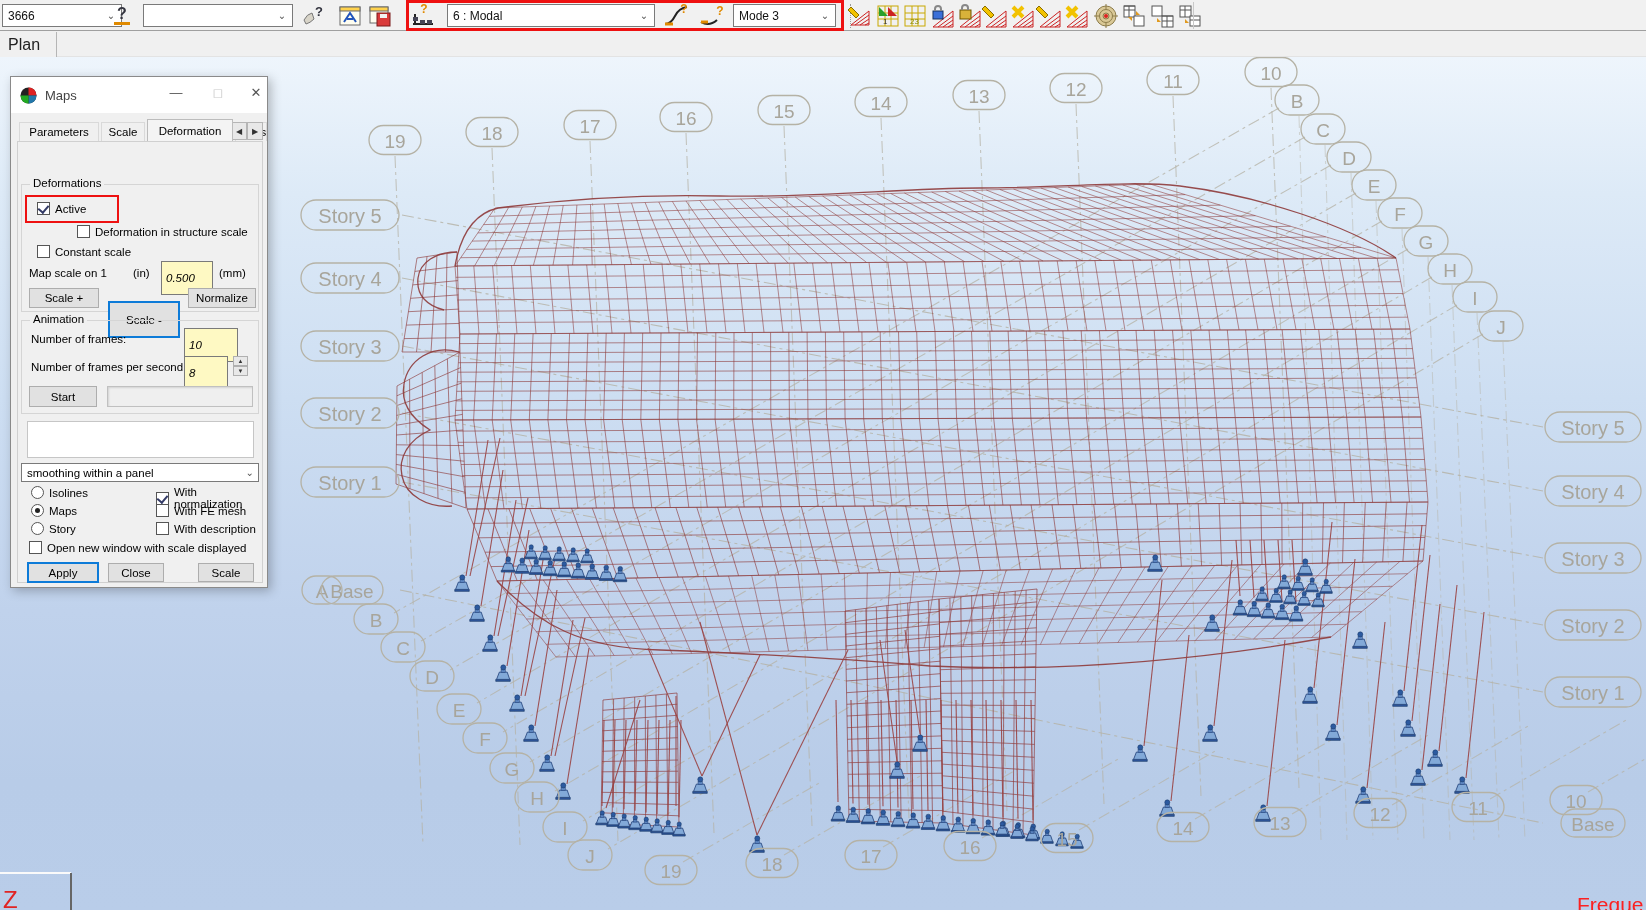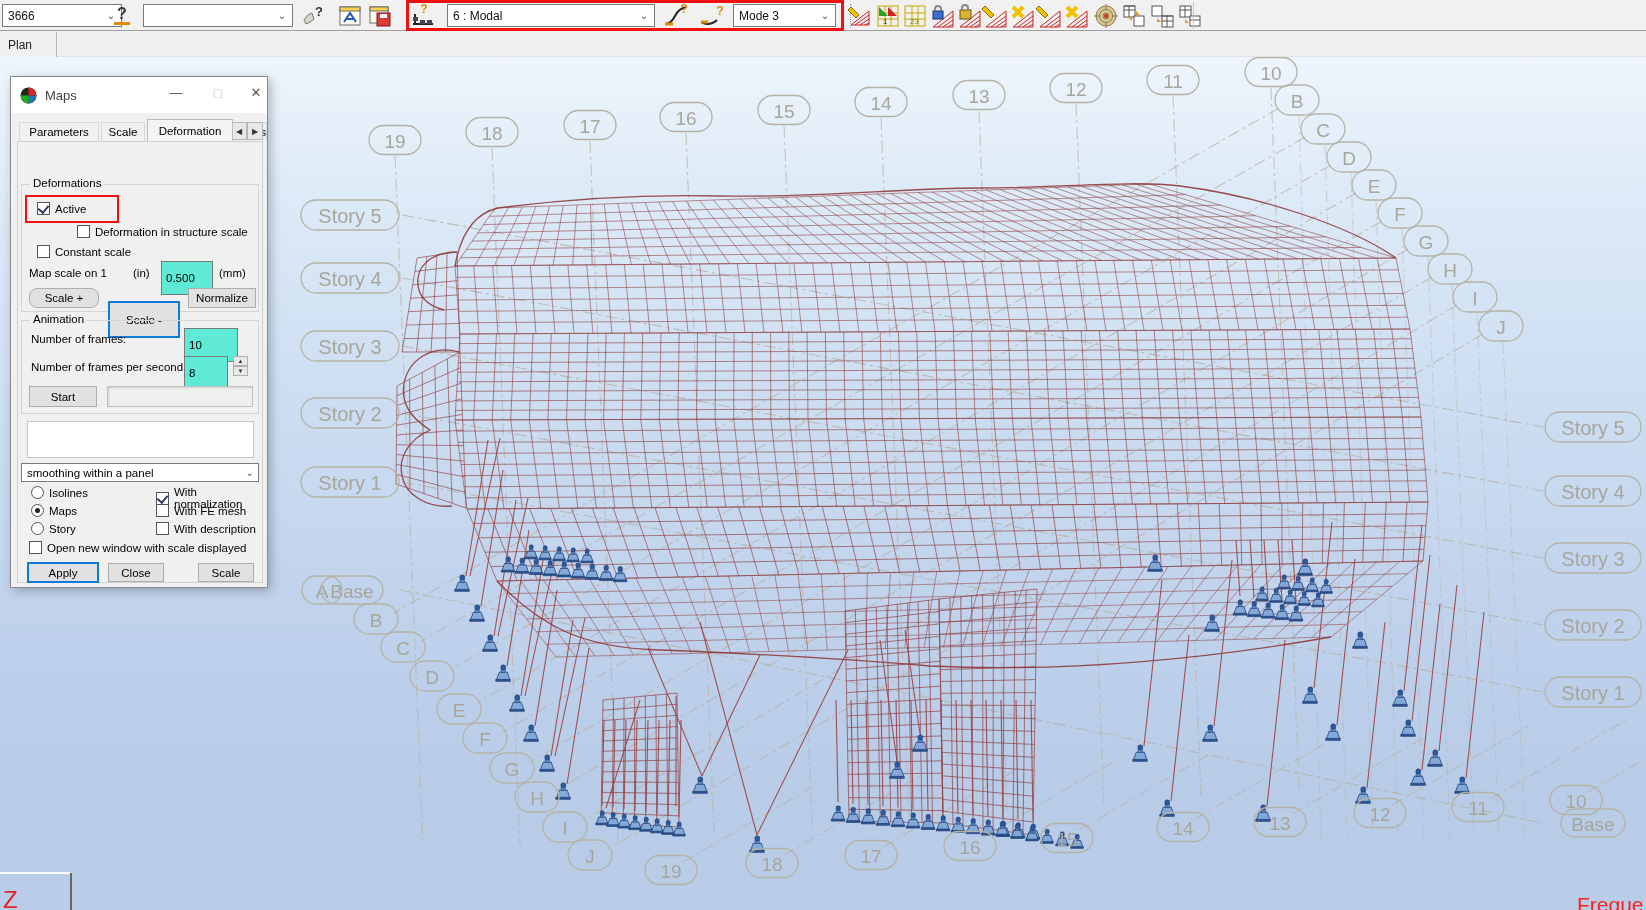--- a/index.html
+++ b/index.html
@@ -21,21 +21,21 @@
     border:3px solid #ee1111; pointer-events:none; }
   .tb-sep { position:absolute; left:850px; top:4px; height:24px; width:1px;
     border-left:1px dotted #9a9a9a; }
   .tb-end { position:absolute; left:1193px; top:2px; height:27px; width:1px;
     border-left:1px solid #c9c9c9; }
 
   
   .viewtabs { position:absolute; left:0; top:32px; width:1646px; height:25px;
     background:#f0f0f0; z-index:4; border-bottom:1px solid #e3e3e3; }
   .viewtab { position:absolute; left:0; top:0; width:57px; height:25px;
-    border-right:1px solid #b5b5b5; font-size:12px; color:#222;
+    border-right:1px solid #b5b5b5; font-size:16px; color:#222;
     display:flex; align-items:center; padding-left:8px; background:#f0f0f0; }
 
   
   .viewport { position:absolute; left:0; top:57px; width:1646px; height:853px;
     background:linear-gradient(180deg,#eef5fc 0%, #ddeaf7 16%, #cddef2 40%,
       #c0d2ec 65%, #b8cce8 85%, #b9cde9 100%); z-index:0; }
   #scene { position:absolute; left:0; top:0; width:1646px; height:910px;
     z-index:1; pointer-events:none; }
   .freq-label { position:absolute; left:1577px; top:893px; color:#fb2121;
     font-size:21px; z-index:2; }
@@ -73,22 +73,22 @@
   .cb { width:13px; height:13px; border:1px solid #555; background:#fff;
     position:relative; flex:none; }
   .cb.on::after { content:""; position:absolute; left:2px; top:0px; width:5px;
     height:8px; border:solid #333a66; border-width:0 2px 2px 0; transform:rotate(40deg); }
   .rb { width:13px; height:13px; border:1px solid #555; border-radius:50%;
     background:#fff; position:relative; flex:none; }
   .rb.on::after { content:""; position:absolute; left:3px; top:3px; width:5px;
     height:5px; border-radius:50%; background:#222; }
   .red-hl { position:absolute; border:2px solid #ee1111; pointer-events:none; }
 
-  .txtbox { position:absolute; background:#5eead4; border:1px solid #7a7a7a;
-    font-size:11.5px; display:flex; align-items:center; padding:16px 4px; }
+  .txtbox { position:absolute; background:#fef9c3; border:1px solid #7a7a7a;
+    font-size:11.5px; display:flex; align-items:center; padding:16px 4px;font-style:italic; }
   .winbtn { position:absolute; background:#e1e1e1; border:1px solid #adadad;
     font-size:11.5px; display:flex; align-items:center; justify-content:center; color:#000; }
   .winbtn.focus { border:2px solid #0d7bd8; }
   .well { position:absolute; background:#efefef; border:1px solid #c0c0c0;
     box-shadow:inset 1px 1px 2px rgba(0,0,0,.12); }
   .whitepanel { position:absolute; background:#fff; border:1px solid #c6c6c6; }
   .dcombo { position:absolute; background:#fff; border:1px solid #7a7a7a;
     display:flex; align-items:center; padding-left:5px; font-size:11.5px; }
   .dcombo .chev { position:absolute; right:4px; color:#555; font-size:10px; }
   .spinner { position:absolute; width:15px; }
@@ -1175,21 +1175,21 @@
   <div class="cbrow" style="left:26px;top:168px;">
     <span class="cb"></span>
     <span>Constant scale</span>
   </div>
   <div class="lbl" style="left:18px;top:190px;">Map scale on 1</div>
   <div class="lbl" style="left:122px;top:190px;">(in)</div>
   <div class="txtbox" style="left:150px;top:184px;width:52px;height:20px;">
     <span>0.500</span>
   </div>
   <div class="lbl" style="left:208px;top:190px;">(mm)</div>
-  <div class="winbtn" style="left:18px;top:211px;width:70px;height:20px;border-radius:8px;">
+  <div class="winbtn" style="left:18px;top:211px;width:70px;height:20px;">
       <span>Scale +</span>
     </div>
   <div class="winbtn focus" style="left:97px;top:224px;width:72px;height:37px;">
       <span>Scale -</span>
     </div>
   <div class="winbtn" style="left:177px;top:211px;width:68px;height:20px;">
       <span>Normalize</span>
     </div>
 
   <div class="groupbox" style="left:10px;top:243px;width:238px;height:94px;">

